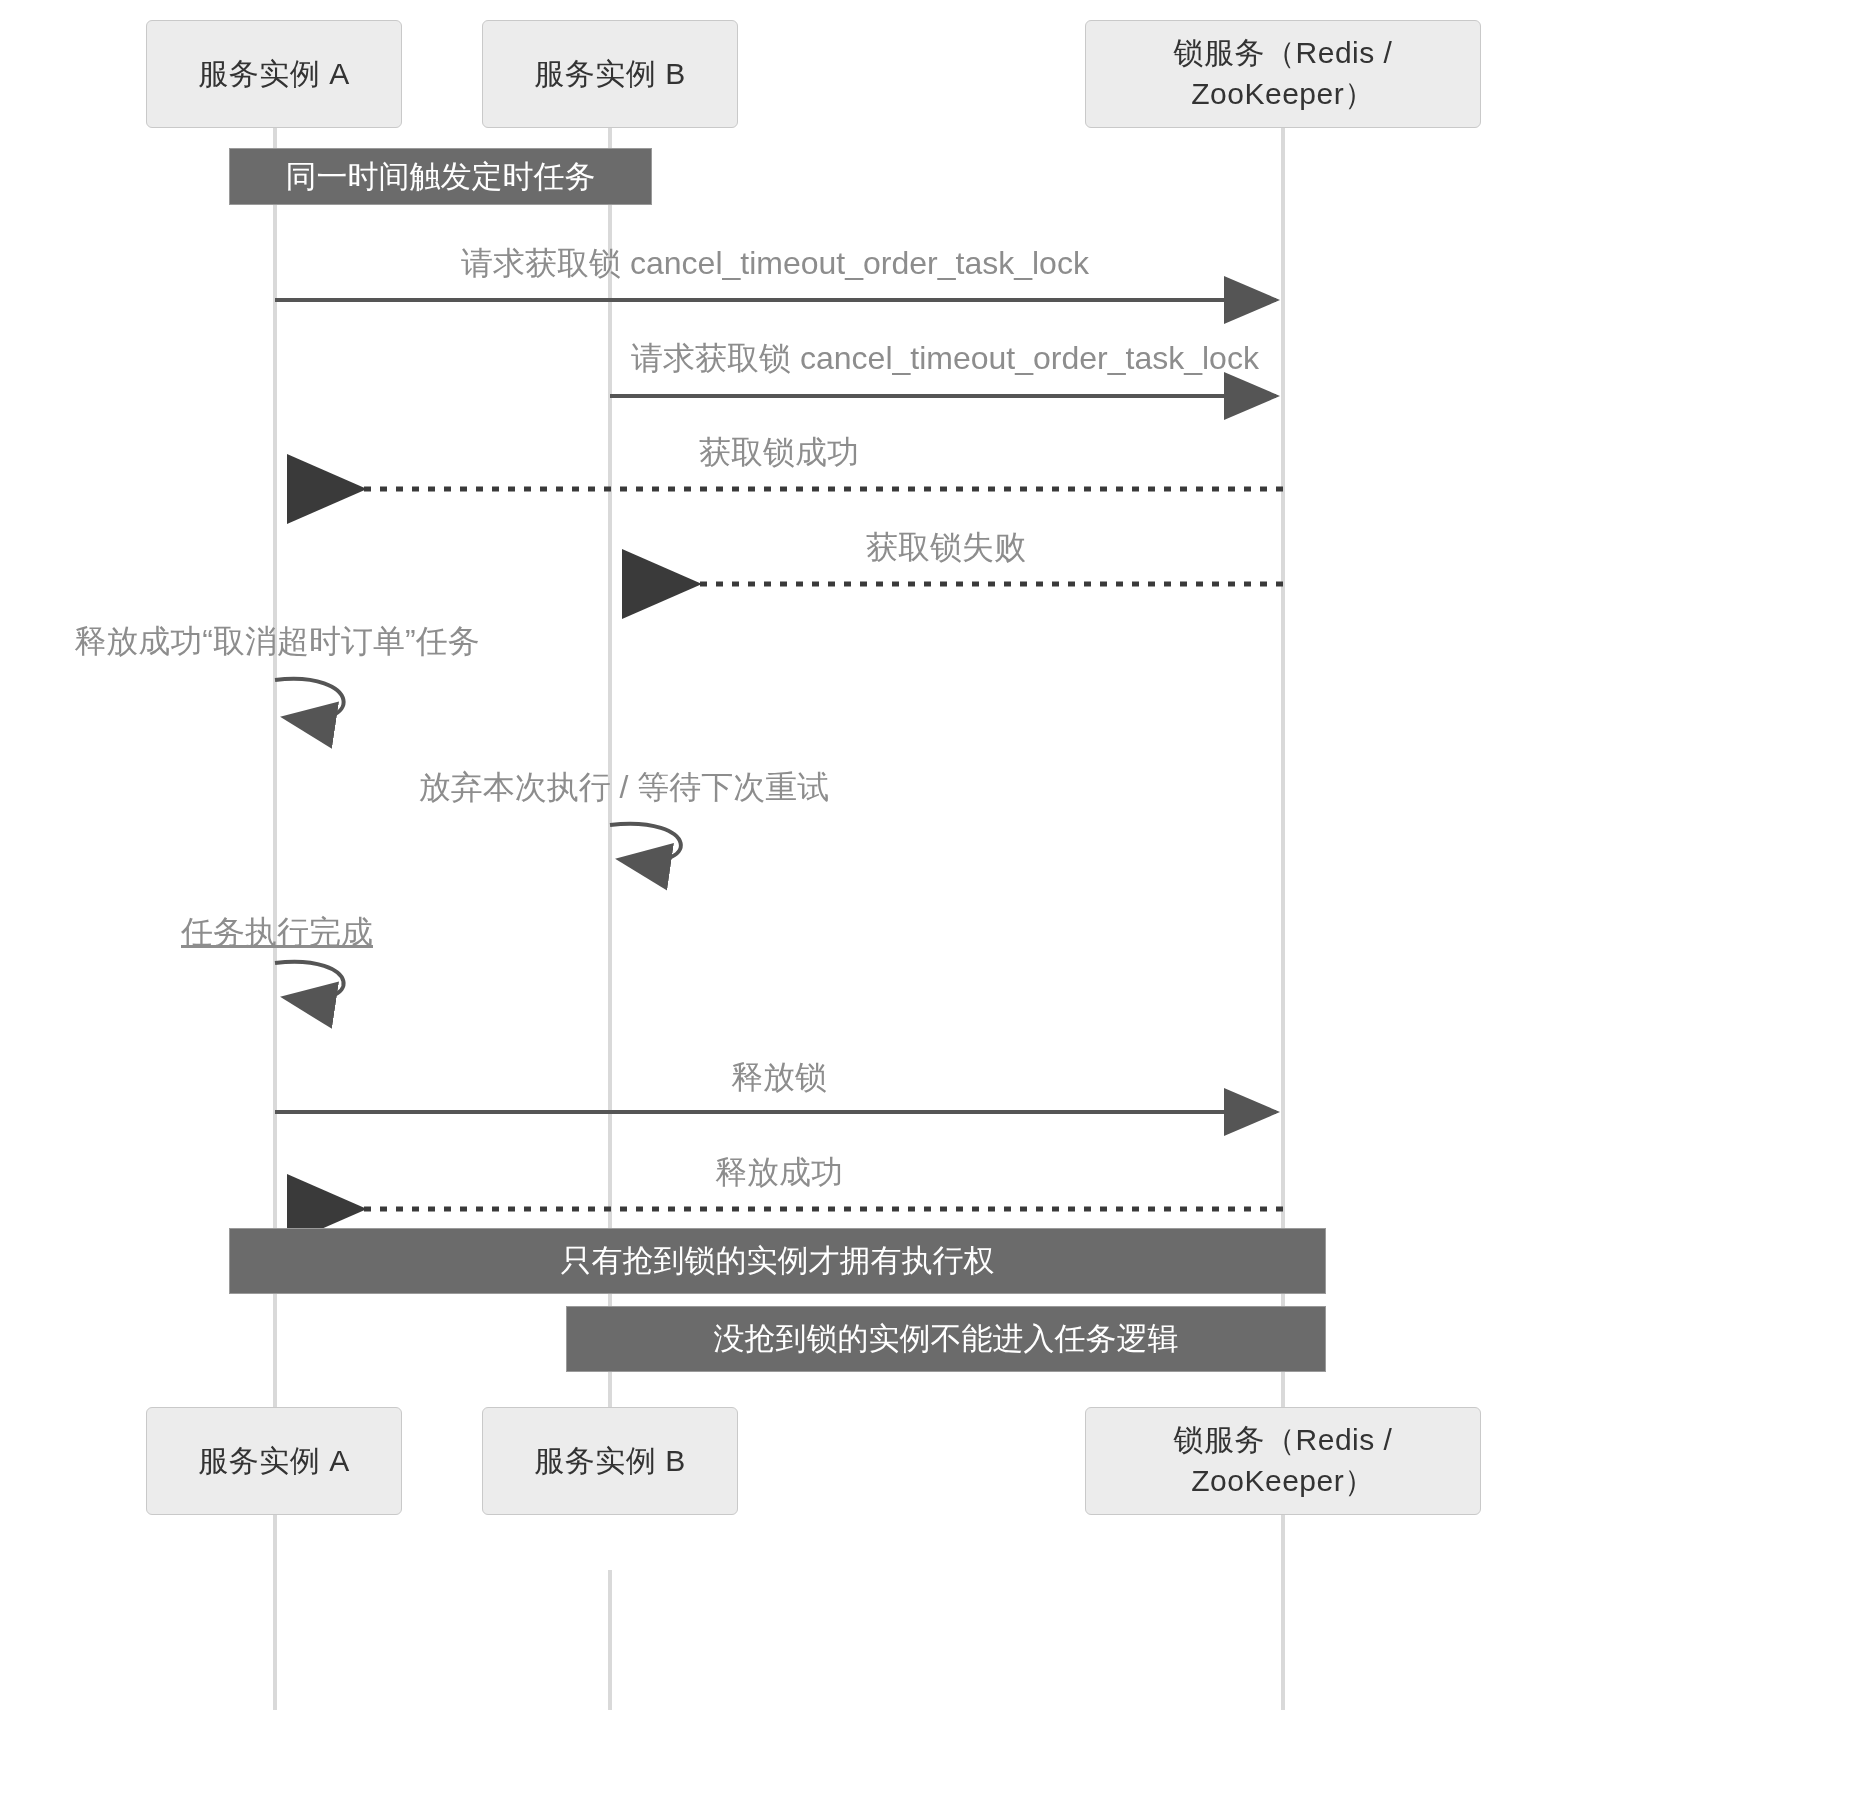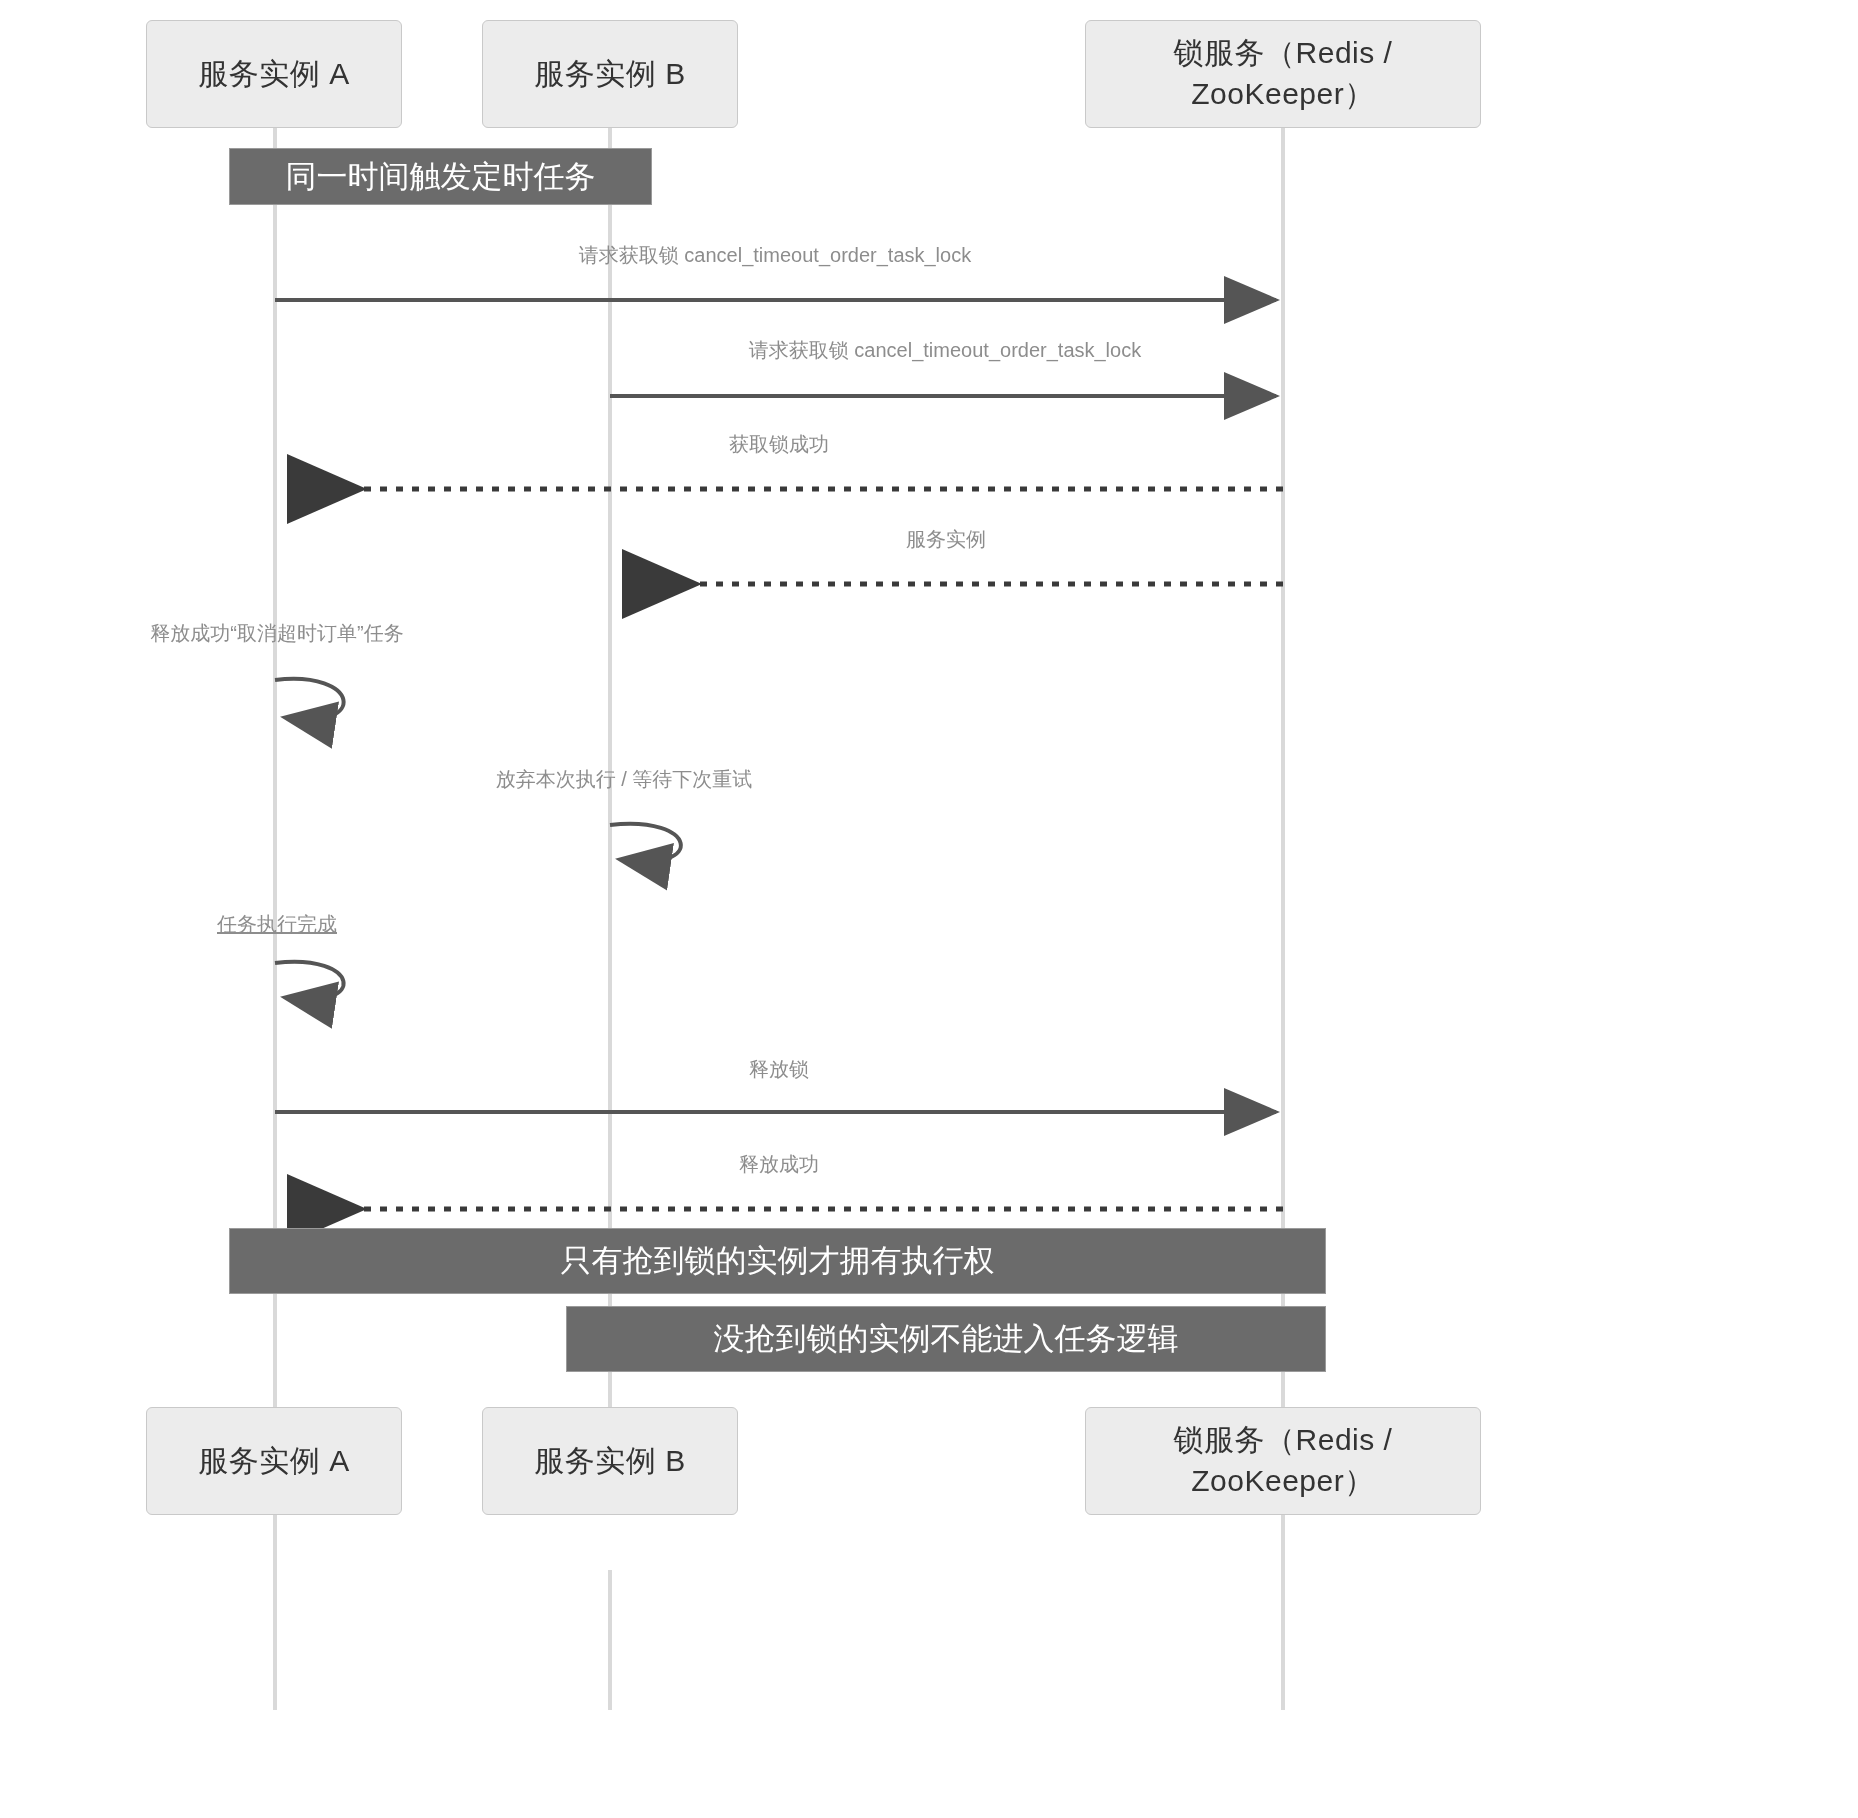--- a/index.html
+++ b/index.html
@@ -10,21 +10,21 @@
     position:absolute;background:#ececec;border:1px solid #c9c9c9;border-radius:6px;
     display:flex;align-items:center;justify-content:center;
     color:#333;font-size:30px;letter-spacing:.5px;text-align:center;box-sizing:border-box;
   }
   .note-box{
     position:absolute;background:#6b6b6b;border:1px solid #9a9a9a;
     display:flex;align-items:center;justify-content:center;
     color:#fff;font-size:31px;box-sizing:border-box;text-align:center;
   }
   .msg-label{
-    position:absolute;color:#8d8d8d;font-size:20px;white-space:nowrap;
+    position:absolute;color:#8d8d8d;font-size:32px;white-space:nowrap;
     transform:translateX(-50%);text-align:left;
   }
 </style>
 </head>
 <body>
 
 <div id="stage">
 
   <svg id="svg" viewBox="0 0 1858 1818" xmlns="http://www.w3.org/2000/svg">
     <defs>
@@ -87,21 +87,21 @@
 
   <div class="msg-label" style="left:945px;top:337px;">
     <span>请求获取锁 cancel_timeout_order_task_lock</span>
   </div>
 
   <div class="msg-label" style="left:779px;top:431px;">
     <span>获取锁成功</span>
   </div>
 
   <div class="msg-label" style="left:946px;top:526px;">
-    <span>服务实例</span>
+    <span>获取锁失败</span>
   </div>
 
   <div class="msg-label" style="left:277px;top:620px;">
     <span>释放成功“取消超时订单”任务</span>
   </div>
 
   <div class="msg-label" style="left:624px;top:766px;">
     <span>放弃本次执行 / 等待下次重试</span>
   </div>
 

